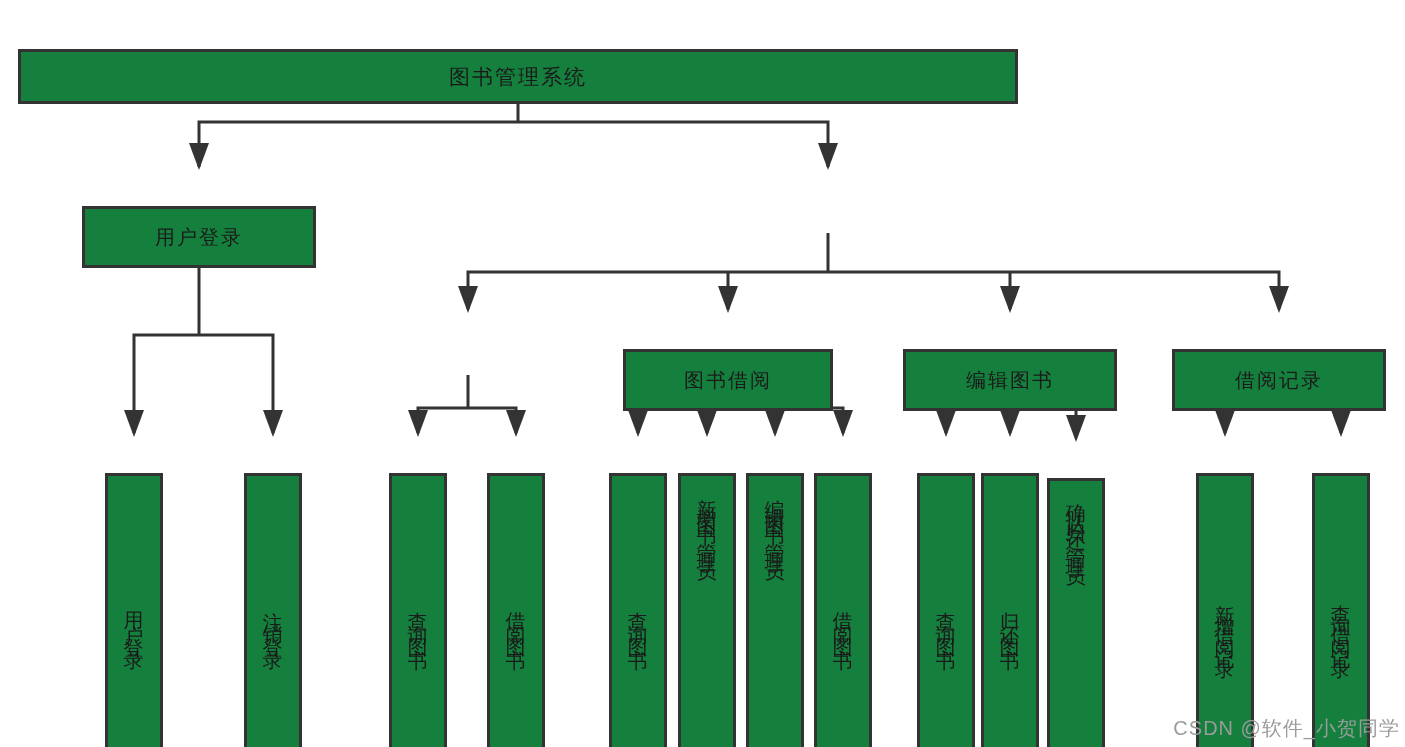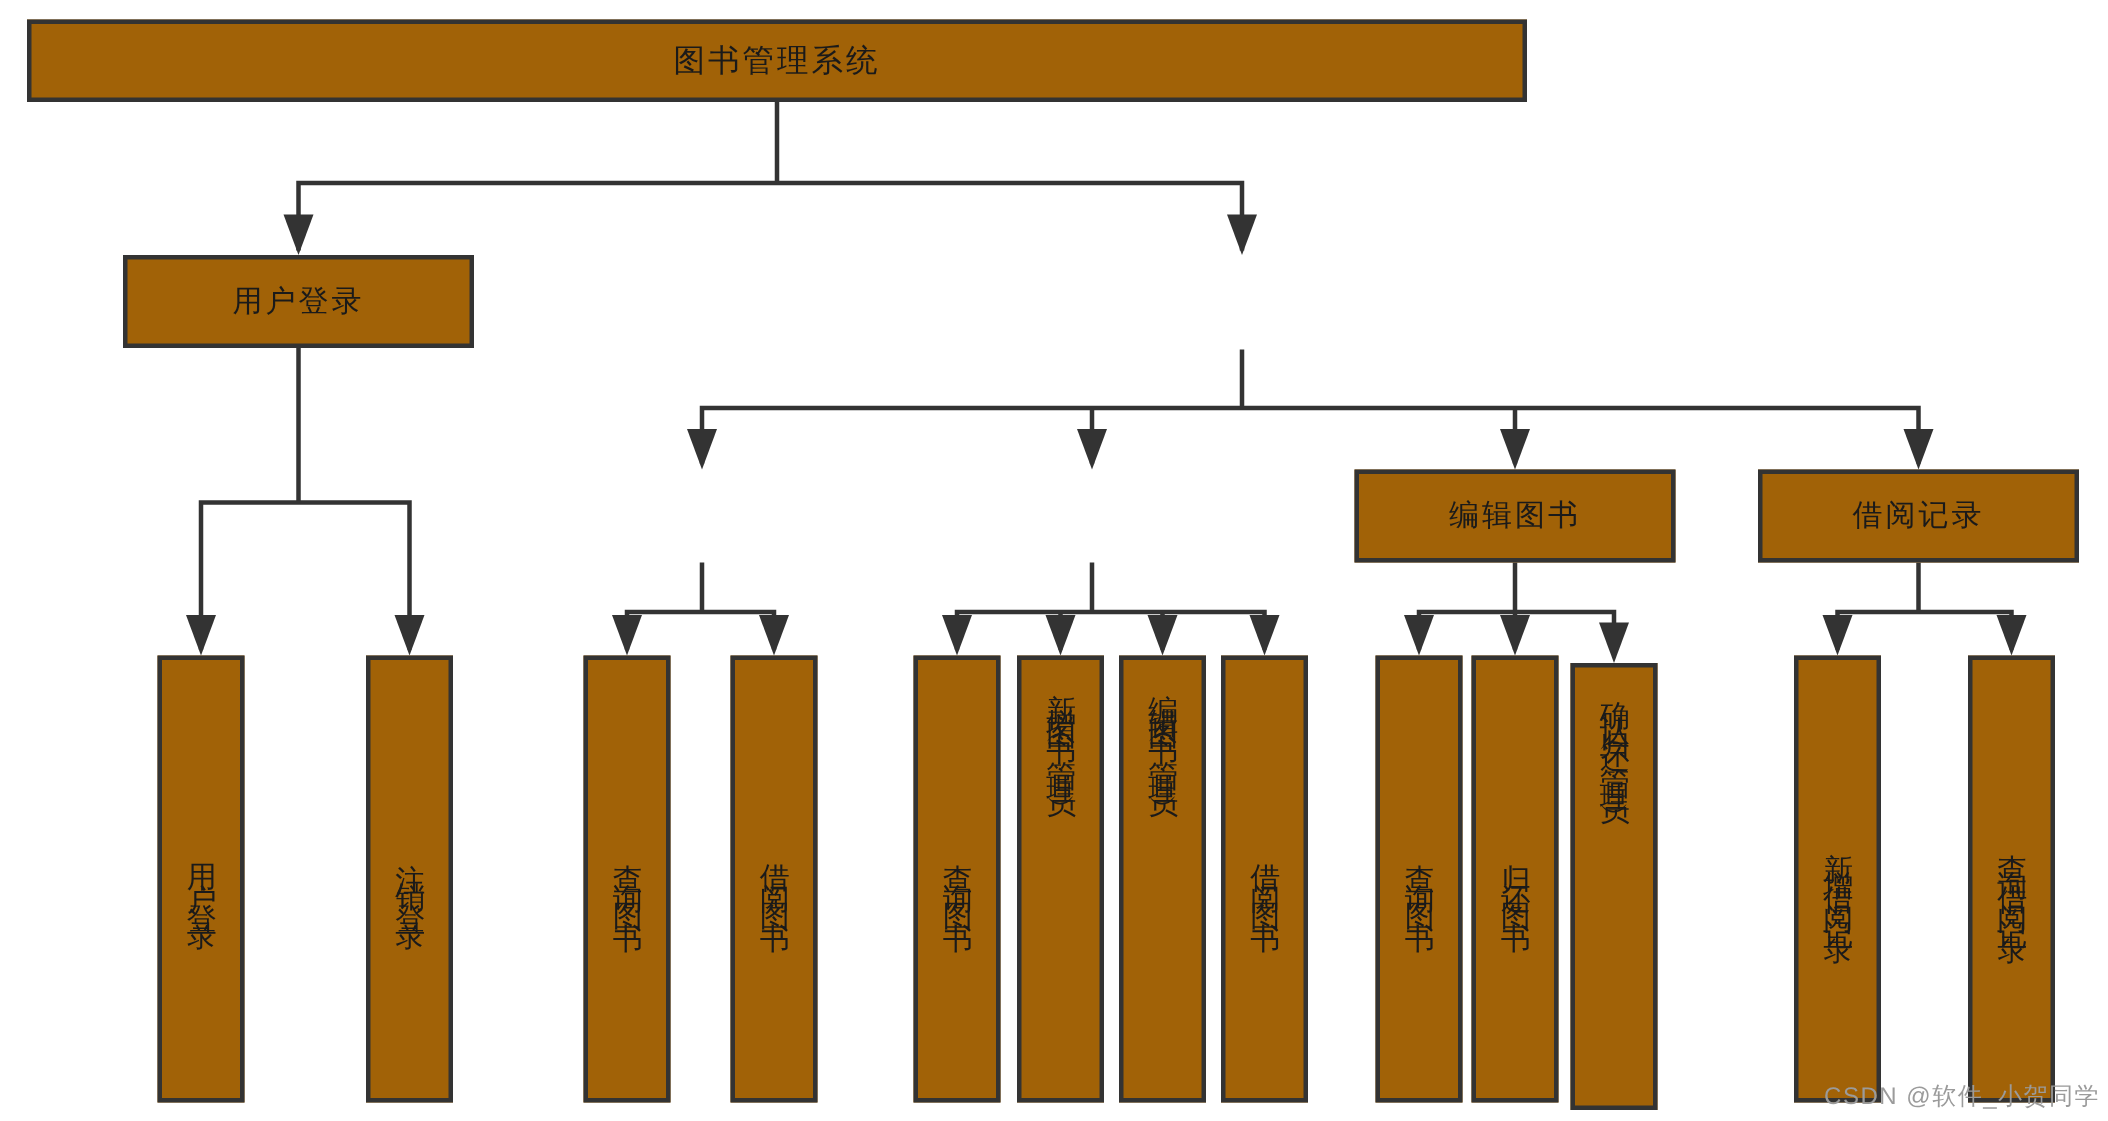--- a/index.html
+++ b/index.html
@@ -32,26 +32,27 @@
     fill:none;
   }
   .connector-layer polygon{
     fill:var(--line-color);
     stroke:none;
   }
   .node{
     position:absolute;
     box-sizing:border-box;
     border:3px solid var(--line-color);
-    background:#a16207;
+    background:#15803d;
     color:var(--text-color);
     display:flex;
     align-items:center;
     justify-content:center;
     line-height:1;
+    margin-top:36px;
   }
   .hbox{
     font-size:20px;
     letter-spacing:2px;
   }
   .hbox.root{
     font-size:21px;
   }
   .leaf{
     width:58px;
@@ -67,21 +68,21 @@
   }
   .leaf.long{
     justify-content:flex-start;
     padding-top:7px;
     letter-spacing:9px;
   }
   .watermark{
     position:absolute;
     right:5px;
     bottom:5px;
-    font-size:16px;
+    font-size:20px;
     color:var(--watermark-color);
     letter-spacing:1px;
     white-space:nowrap;
   }
 </style>
 </head>
 <body>
 
 <div class="canvas">
 
@@ -118,20 +119,21 @@
 
     <path d="M1279 375 V408 M1225 433 V408 H1341 V433"></path>
     <polygon points="1215,410 1235,410 1225,437"></polygon>
     <polygon points="1331,410 1351,410 1341,437"></polygon>
   </svg>
 
   <div class="node hbox root" style="left:18px;top:13px;width:1000px;height:55px">图书管理系统</div>
 
   <div class="node hbox" style="left:82px;top:170px;width:234px;height:62px">用户登录</div>
 
+  <div class="node hbox" style="left:623px;top:313px;width:210px;height:62px">图书借阅</div>
   <div class="node hbox" style="left:903px;top:313px;width:214px;height:62px">编辑图书</div>
   <div class="node hbox" style="left:1172px;top:313px;width:214px;height:62px">借阅记录</div>
 
   <div class="node leaf" style="left:105px">用户登录</div>
   <div class="node leaf" style="left:244px">注销登录</div>
 
   <div class="node leaf" style="left:389px">查询图书</div>
   <div class="node leaf" style="left:487px">借阅图书</div>
 
   <div class="node leaf" style="left:609px">查询图书</div>

